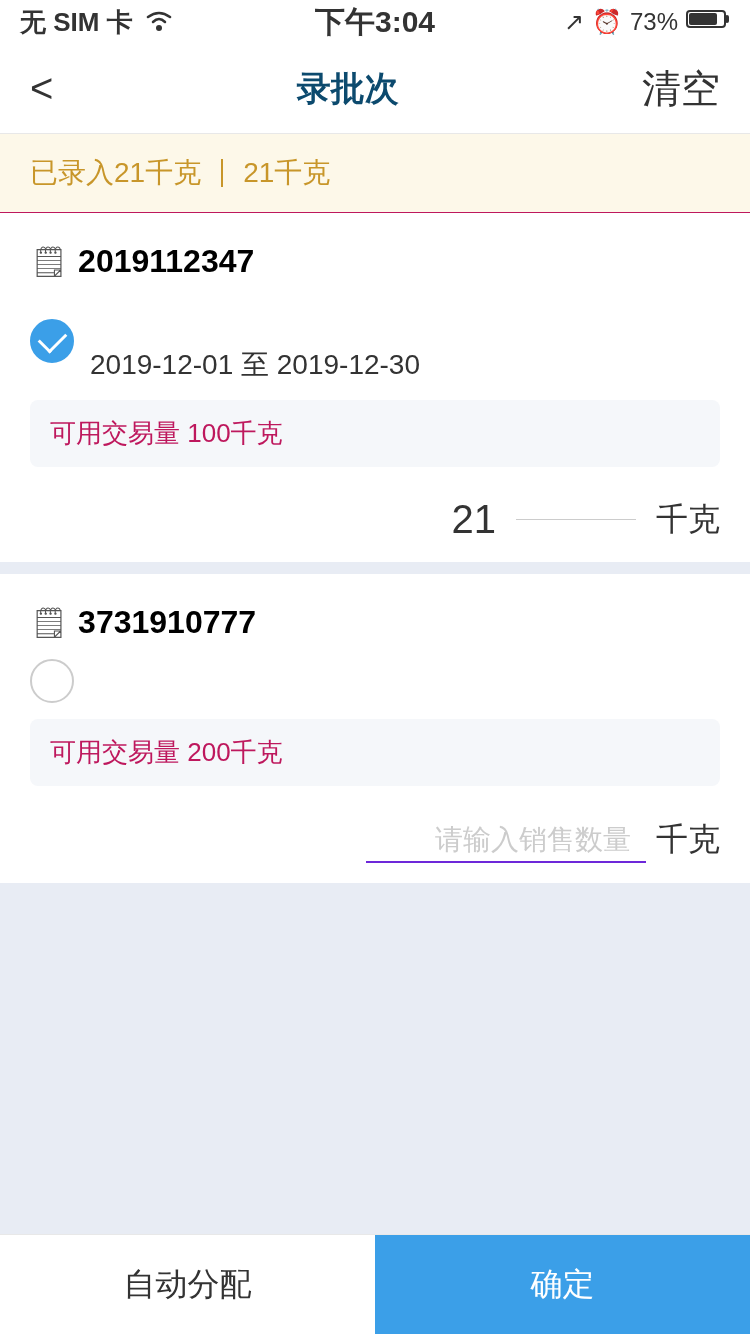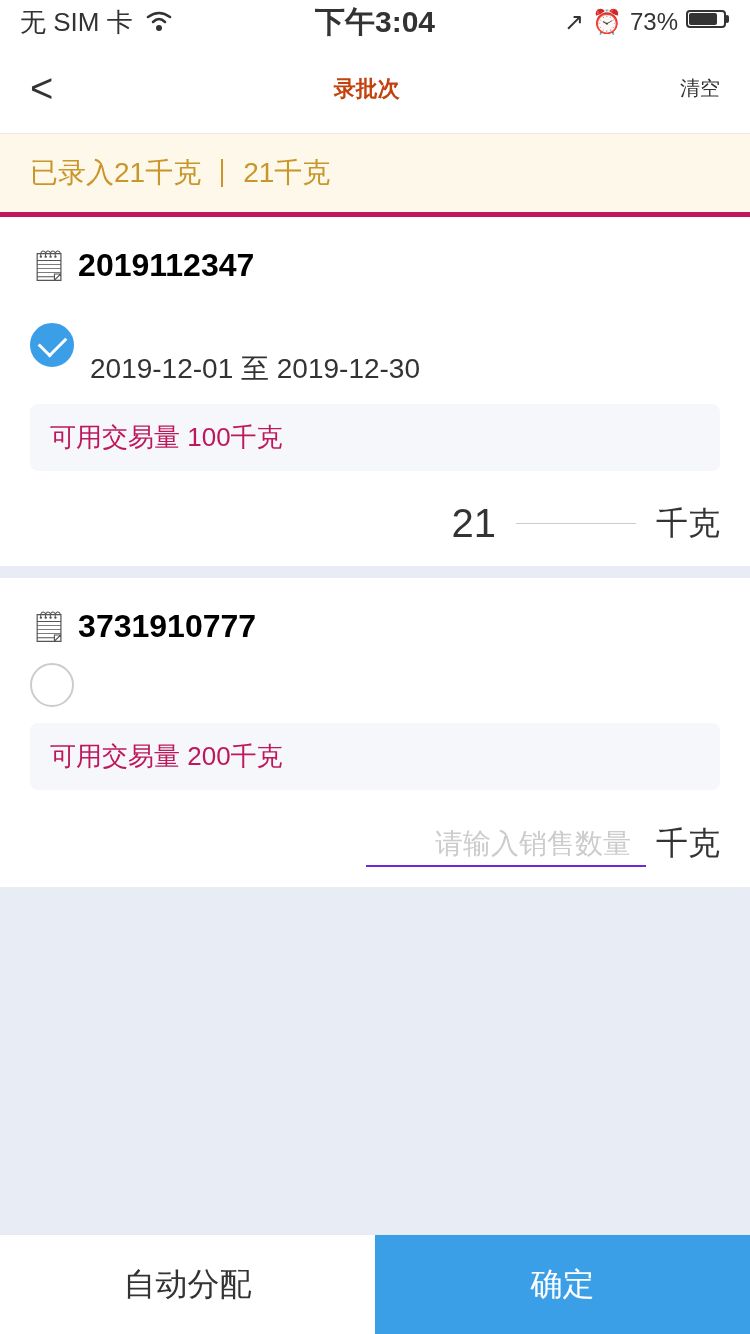--- a/index.html
+++ b/index.html
@@ -23,20 +23,21 @@
       justify-content: space-between;
       padding: 0 20px;
       font-size: 26px;
       font-weight: 500;
     }
     .status-left {
       display: flex;
       align-items: center;
       gap: 10px;
       font-size: 26px;
+      font-weight: bold;
     }
     .status-center {
       font-size: 30px;
       font-weight: bold;
       position: absolute;
       left: 50%;
       transform: translateX(-50%);
     }
     .status-right {
       display: flex;
@@ -55,39 +56,39 @@
       justify-content: space-between;
       padding: 0 30px;
       border-bottom: 1px solid #e8e8e8;
     }
     .nav-back {
       font-size: 40px;
       color: #333;
       cursor: pointer;
     }
     .nav-title {
-      font-size: 22px;
+      font-size: 34px;
       font-weight: 600;
-      color: #c2410c;
+      color: #0c4a6e;
     }
     .nav-clear {
-      font-size: 20px;
+      font-size: 39px;
       color: #333;
       cursor: pointer;
     }
 
     
     .info-banner {
       width: 100%;
       background: #fdf8e9;
       padding: 20px 30px;
       display: flex;
       align-items: center;
       gap: 20px;
-      border-bottom: 5px solid #be185d;
+      border-bottom: 1px solid #be185d;
     }
     .info-label {
       font-size: 28px;
       color: #c8962a;
     }
     .info-divider {
       width: 2px;
       height: 28px;
       background: #c8962a;
     }

